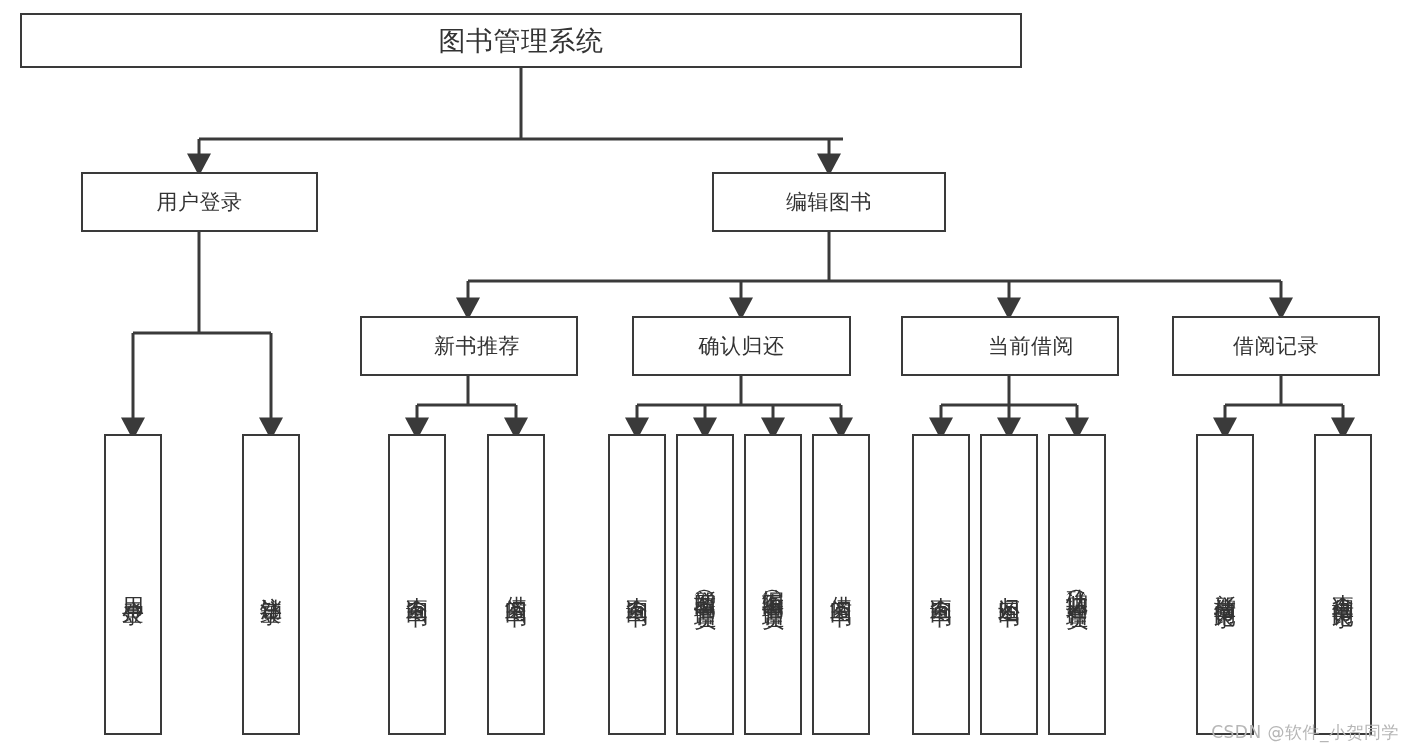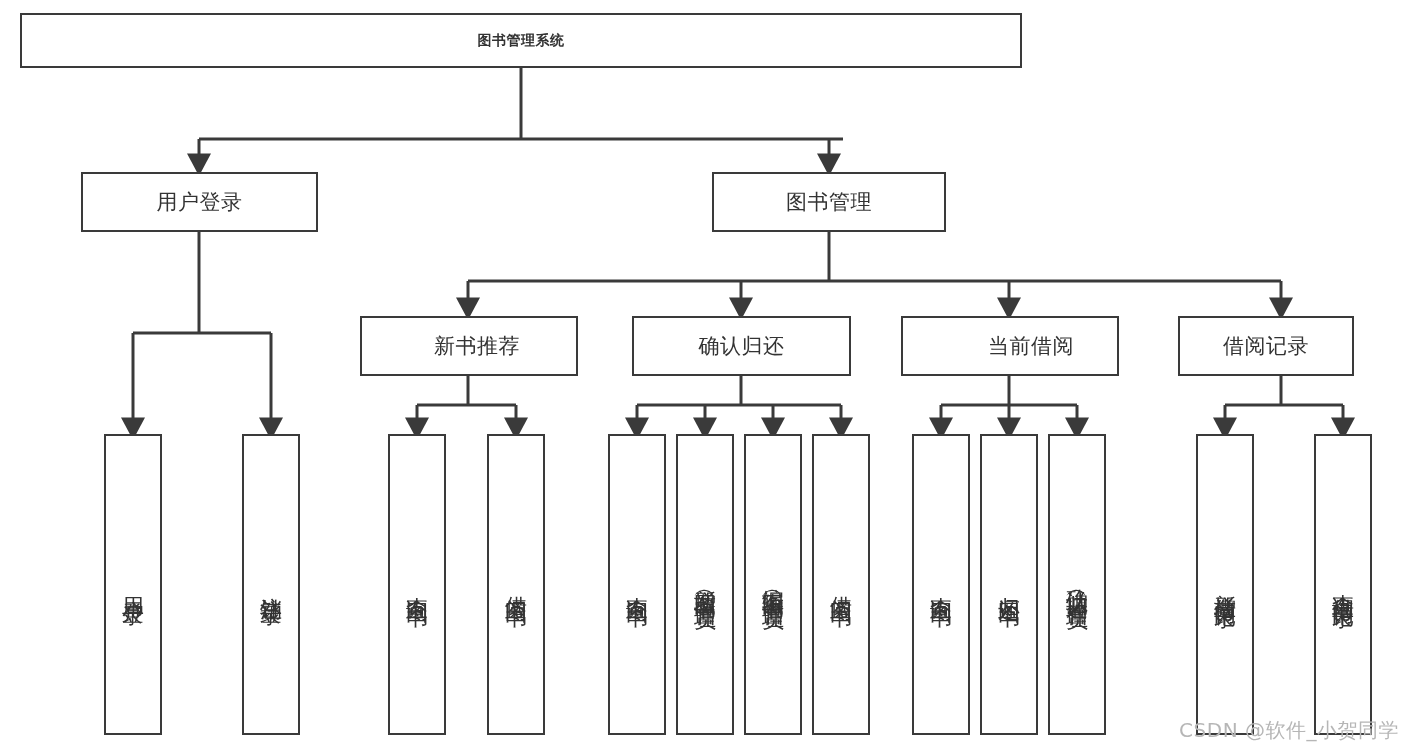--- a/index.html
+++ b/index.html
@@ -27,40 +27,40 @@
     text-align:center;
     color:#333333;
     line-height:1.18;
     white-space:nowrap;
   }
   
   .node.horiz .label{
     font-size:21px;
     letter-spacing:0.5px;
   }
-  .node.root .label{font-size:14px;font-weight:bold;}
+  .node.root .label{font-size:27px;}
   
   .node.vert{
     align-items:center;
     justify-content:center;
     padding:4px 0;
   }
   .node.vert .label{
     writing-mode:vertical-rl;
     text-orientation:upright;
     font-size:22px;
     line-height:1.0;
     letter-spacing:3px;
     white-space:nowrap;
   }
   .watermark{
     position:absolute;
     right:6px;
     bottom:3px;
-    font-size:20px;
+    font-size:17px;
     color:#b6b6b6;
     letter-spacing:0.5px;
     z-index:5;
     white-space:nowrap;
   }
 </style>
 </head>
 <body>
 
 <div id="canvas">
@@ -116,33 +116,33 @@
   </svg>
 
   <div class="node horiz root" style="left:20px;top:13px;width:1002px;height:55px;">
     <span class="label">图书管理系统</span>
   </div>
 
   <div class="node horiz" style="left:81px;top:172px;width:237px;height:60px;">
     <span class="label">用户登录</span>
   </div>
   <div class="node horiz" style="left:712px;top:172px;width:234px;height:60px;">
-    <span class="label">图书管理</span>
+    <span class="label">编辑图书</span>
   </div>
 
   <div class="node horiz" style="left:360px;top:316px;width:218px;height:60px;padding-left:16px;">
     <span class="label">新书推荐</span>
   </div>
   <div class="node horiz" style="left:632px;top:316px;width:219px;height:60px;">
     <span class="label">确认归还</span>
   </div>
   <div class="node horiz" style="left:901px;top:316px;width:218px;height:60px;padding-left:42px;">
     <span class="label">当前借阅</span>
   </div>
-  <div class="node horiz" style="left:1172px;top:316px;width:176px;height:60px;margin-left:6px;">
+  <div class="node horiz" style="left:1172px;top:316px;width:208px;height:60px;">
     <span class="label">借阅记录</span>
   </div>
 
   <div class="node vert" style="left:104px;top:434px;width:58px;height:301px;">
     <span class="label">用户登录</span>
   </div>
   <div class="node vert" style="left:242px;top:434px;width:58px;height:301px;">
     <span class="label">注销登录</span>
   </div>
 

